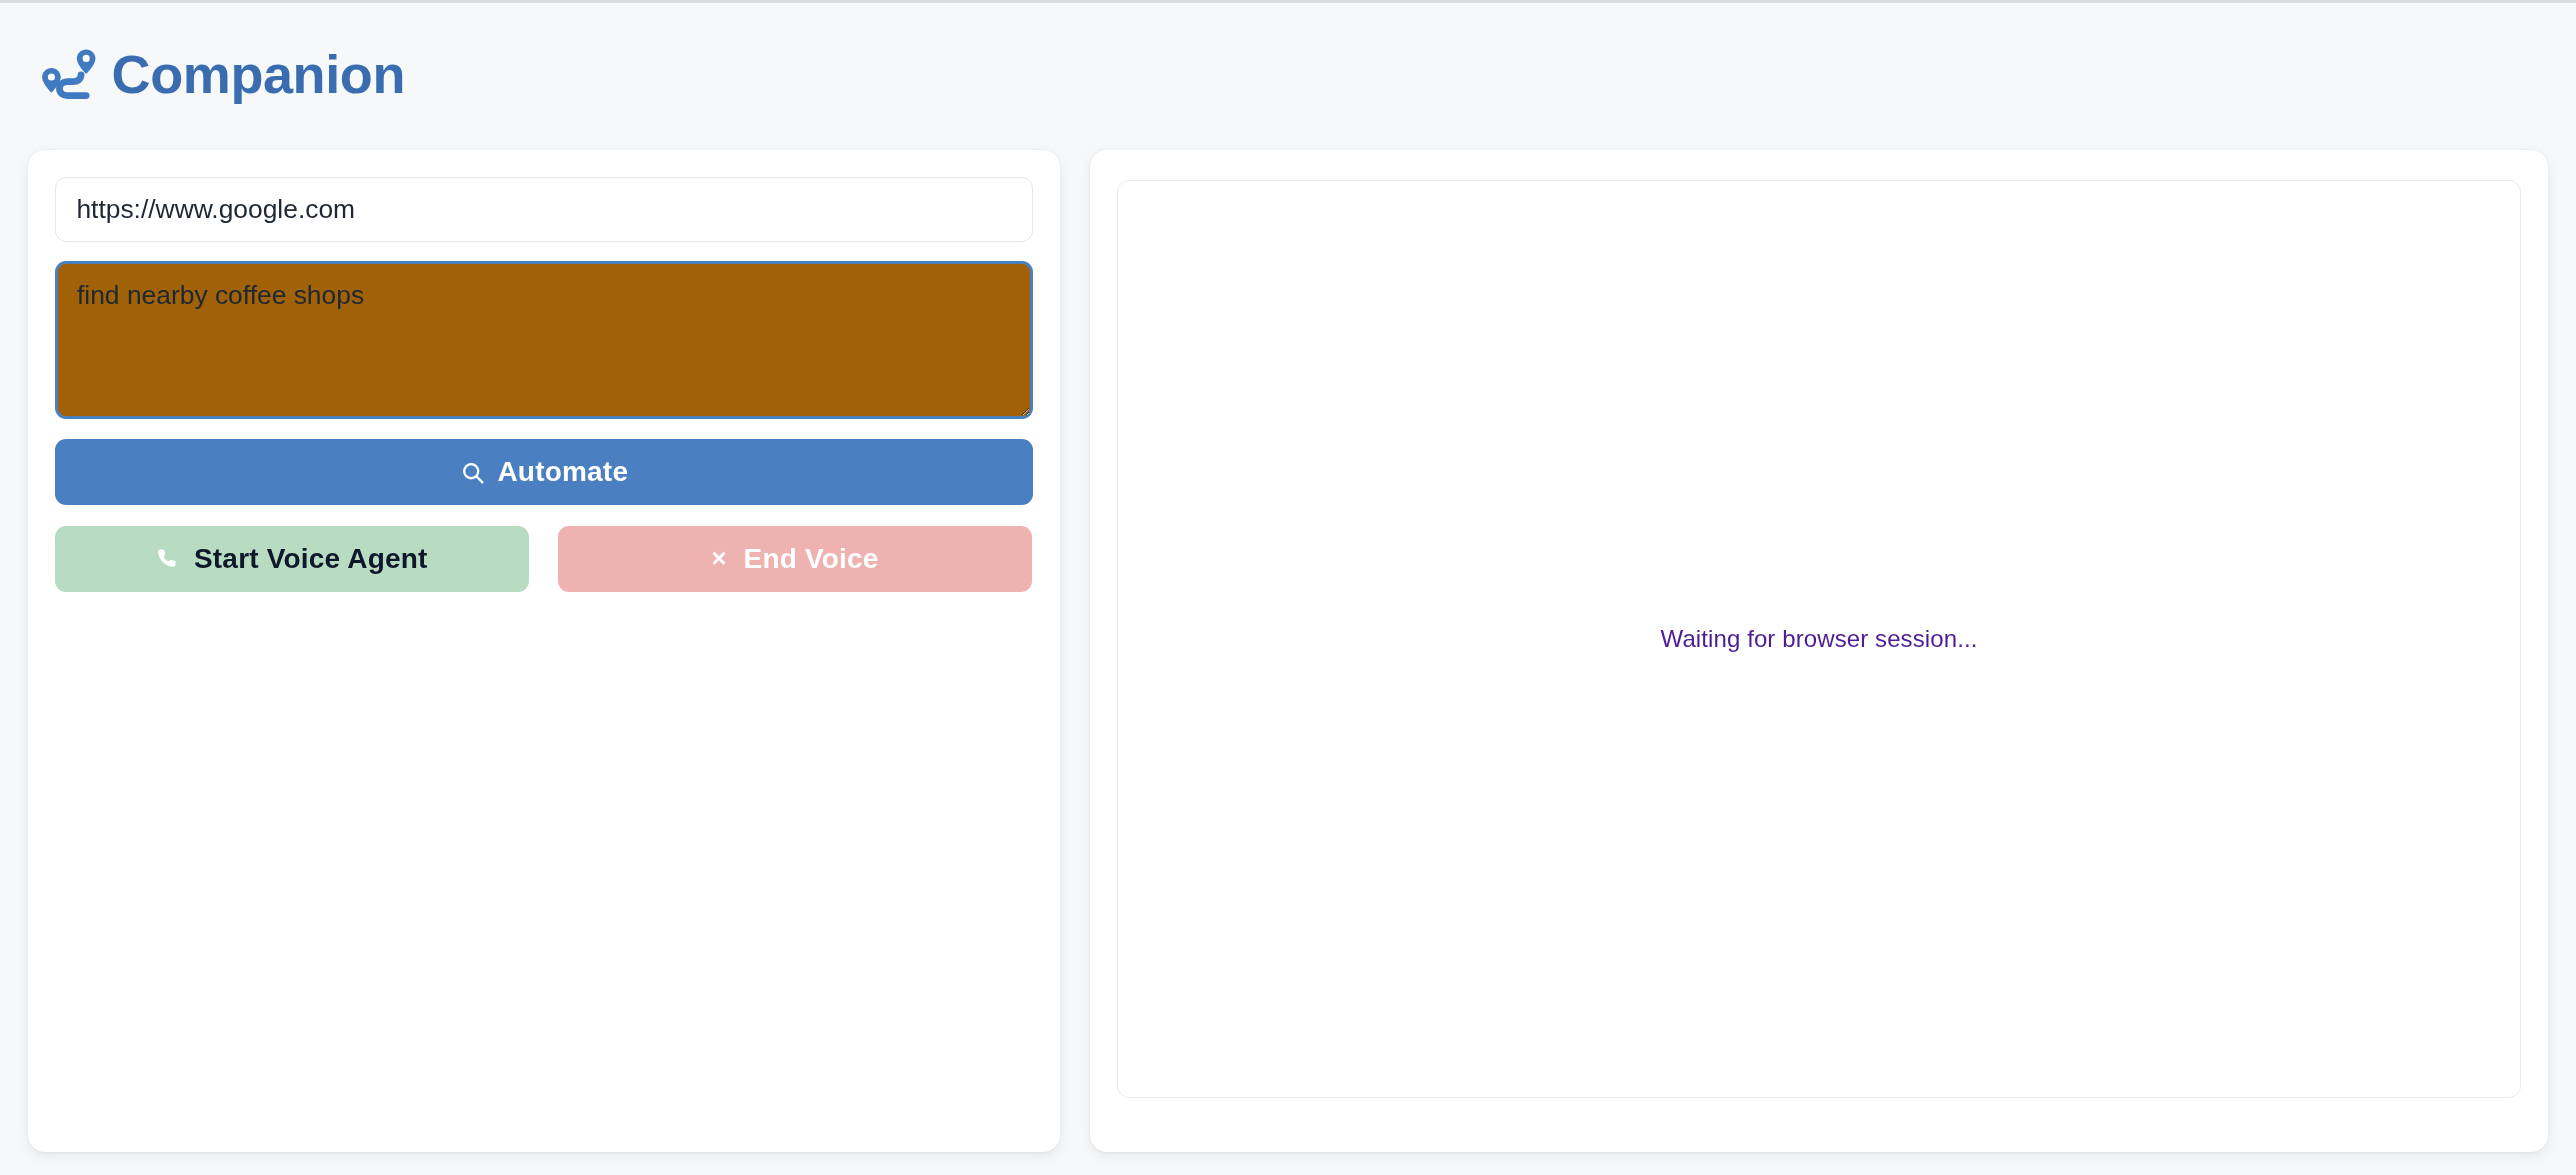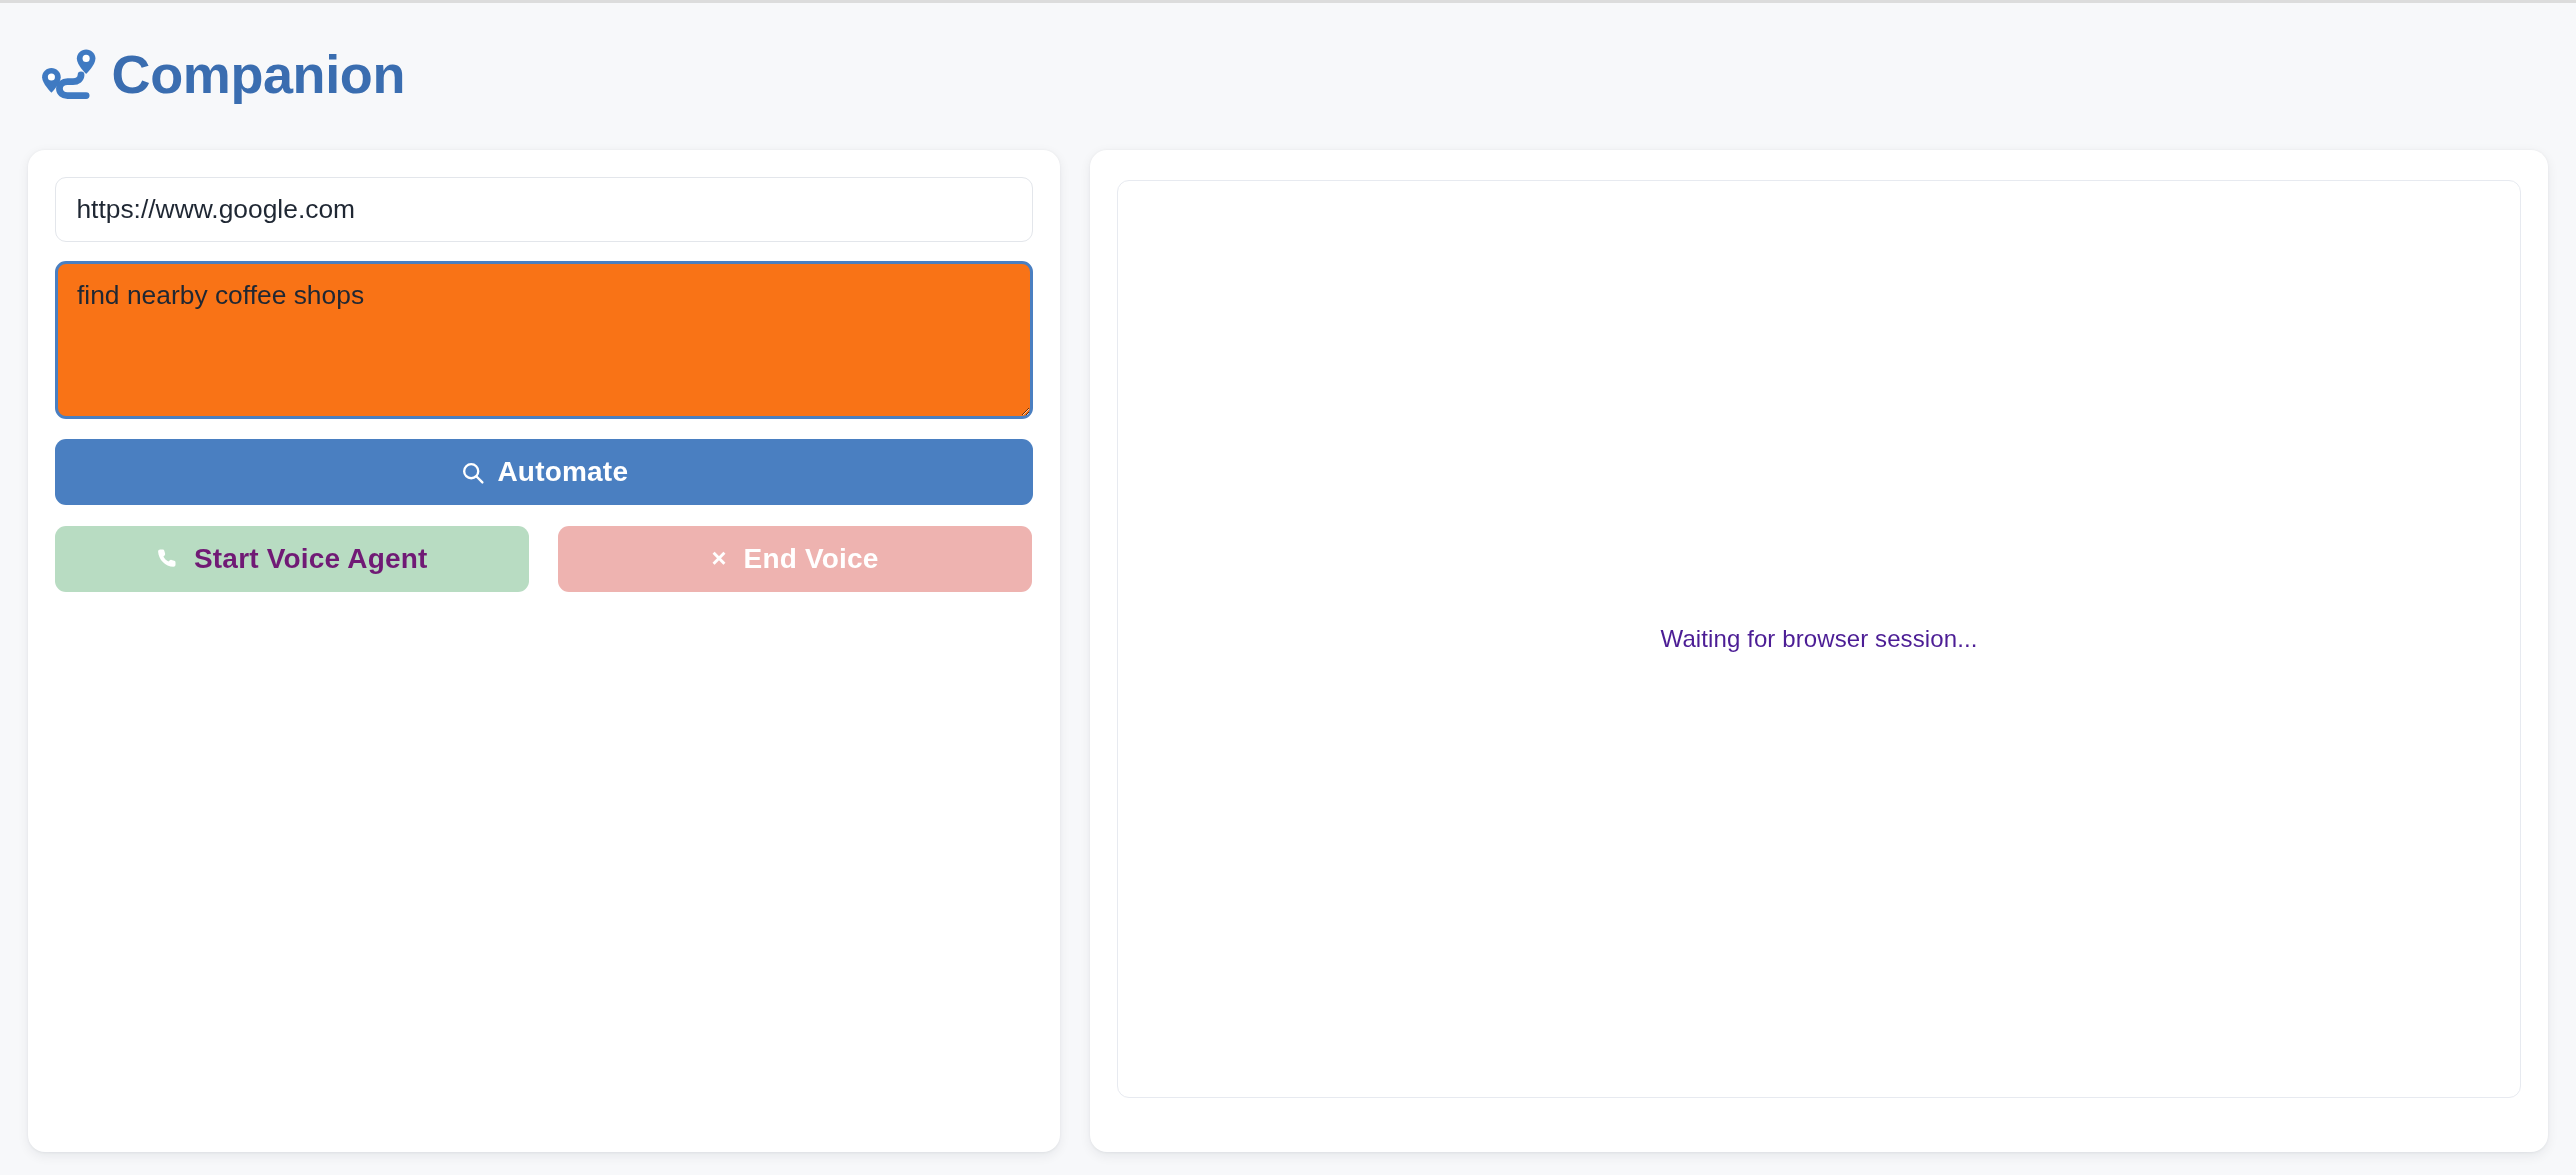--- a/index.html
+++ b/index.html
@@ -117,21 +117,21 @@
     padding: 0 20.4px;
     outline: none;
   }
 
   .task-textarea {
     width: 978px;
     height: 158px;
     margin-top: 19px;
     border: 3.4px solid #4a7fc1;
     border-radius: 11px;
-    background: #f97316;
+    background: #a16207;
     font-family: "Liberation Sans", sans-serif;
     font-size: 26.4px;
     color: #1f2733;
     padding: 13.6px 19px;
     outline: none;
     resize: both;
     line-height: 1.3;
     overflow: hidden;
   }
 
@@ -159,21 +159,21 @@
     gap: 29px;
     margin-top: 20.4px;
   }
 
   .voice-btn {
     width: 474px;
     height: 66px;
     background: #b8dcc2;
     border: none;
     border-radius: 11px;
-    color: #701a75;
+    color: #0f172a;
     font-family: "Liberation Sans", sans-serif;
     font-size: 28px;
     font-weight: bold;
     cursor: default;
     display: flex;
     align-items: center;
     justify-content: center;
     gap: 13.6px;
     letter-spacing: 0.2px;
   }

